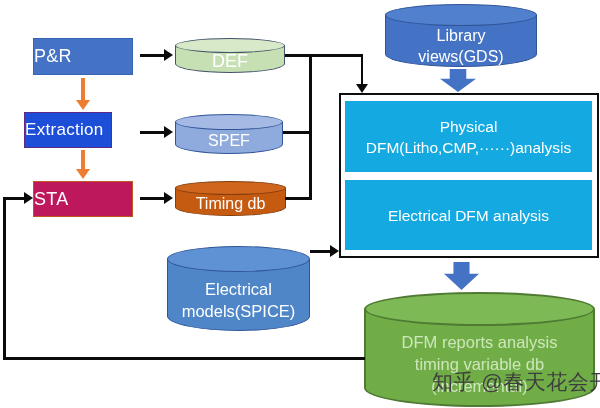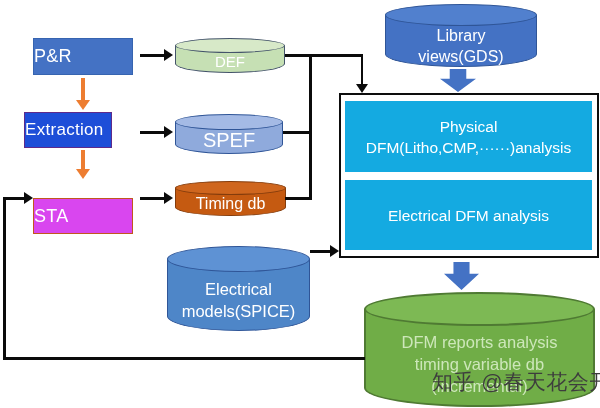--- a/index.html
+++ b/index.html
@@ -52,43 +52,43 @@
 <body>
 
 <div class="canvas">
 
   <div class="pbox" style="left:33px;top:38px;width:100px;height:37px;background:#4472C4;border:1.5px solid #3664B0">
     <span>P&amp;R</span>
   </div>
   <div class="pbox" style="left:24px;top:112px;width:88px;height:36px;background:#1d4ed8;border:1.5px solid #5E2A8A;font-size:17px">
     <span>Extraction</span>
   </div>
-  <div class="pbox" style="left:33px;top:198px;width:100px;height:36px;background:#d946ef;border:1.5px solid #C2571E">
+  <div class="pbox" style="left:33px;top:181px;width:100px;height:36px;background:#be185d;border:1.5px solid #C2571E">
     <span>STA</span>
   </div>
 
   <div>
     <div class="o-stem" style="left:81px;top:78px;height:23px"></div>
     <div class="o-head" style="left:76px;top:100px"></div>
   </div>
   <div>
     <div class="o-stem" style="left:81px;top:150px;height:20px"></div>
     <div class="o-head" style="left:76px;top:169px"></div>
   </div>
 
   <div class="cyl" style="left:175px;top:38px;--w:110px;--h:35px;--e:15px;--fill:#C6E0B4;--tfill:#D7E9C8;--line:#44546A">
     <div class="body"></div>
     <div class="top"></div>
-    <div class="lbl" style="font-size:15px">DEF</div>
+    <div class="lbl" style="font-size:18px">DEF</div>
   </div>
 
   <div class="cyl" style="left:175px;top:114px;--w:108px;--h:40px;--e:16px;--fill:#8FAADC;--tfill:#A4BAE5;--line:#2F5597">
     <div class="body"></div>
     <div class="top"></div>
-    <div class="lbl" style="font-size:20px">SPEF</div>
+    <div class="lbl" style="font-size:16px">SPEF</div>
   </div>
 
   <div class="cyl" style="left:175px;top:181px;--w:111px;--h:35px;--e:14px;--fill:#C55A11;--tfill:#CF661E;--line:#843C0C">
     <div class="body"></div>
     <div class="top"></div>
     <div class="lbl" style="font-size:16px">Timing db</div>
   </div>
 
   <div class="cyl" style="left:385px;top:4px;--w:152px;--h:63px;--e:22px;--fill:#4472C4;--tfill:#5180CE;--line:#2F5597">
     <div class="body"></div>

